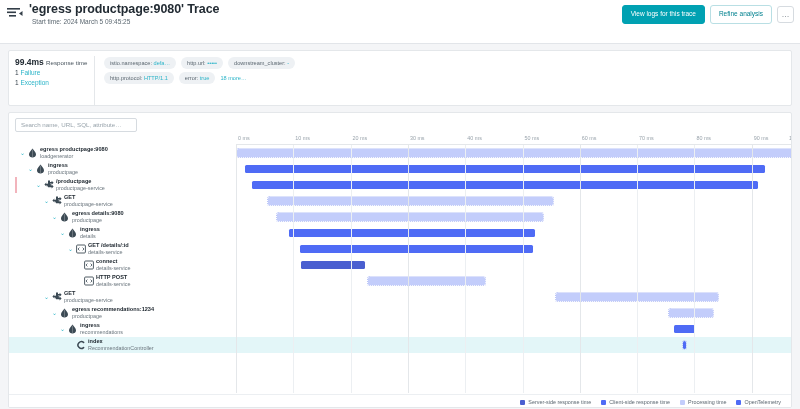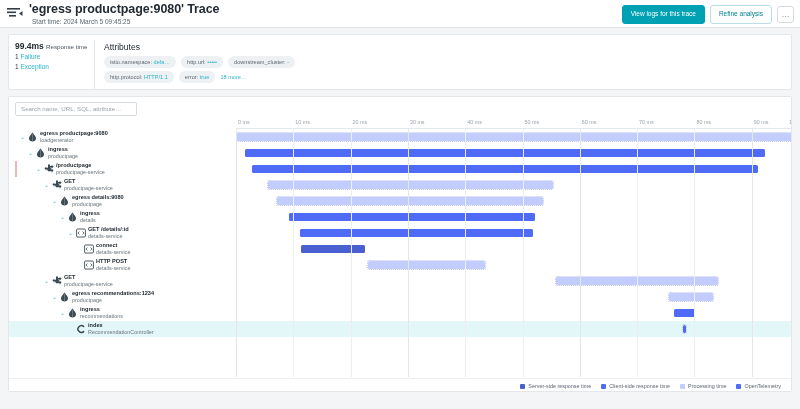--- a/index.html
+++ b/index.html
@@ -9,21 +9,21 @@
     font-family: "Liberation Sans", sans-serif;
     background: #f4f5f7;
     color: #333e48;
     overflow: hidden;
     font-size: 11px;
   }
 
   
   .header {
     position: relative;
-    height: 28px;
+    height: 44px;
     background: #ffffff;
     border-bottom: 1px solid #e2e5e9;
     padding: 3px 6px 0 6px;
   }
   .hdr-left { display: flex; align-items: flex-start; gap: 5px; }
   .trace-glyph { width: 18px; height: 16px; flex: 0 0 18px; margin-top: 1px; }
   .hdr-titles { display: flex; flex-direction: column; }
   .page-title {
     font-size: 12.5px; font-weight: bold; color: #222b33;
     line-height: 13px; letter-spacing: -0.1px;
@@ -194,21 +194,20 @@
       <div class="stat-row">
         <span>1</span>
         <span class="link">Failure</span>
       </div>
       <div class="stat-row">
         <span>1</span>
         <span class="link">Exception</span>
       </div>
     </div>
     <div class="sum-attrs">
-      <div class="attr-title">Attributes</div>
       <div class="chip-rows" id="chip-rows">
           <div class="chip-row">
             <div class="chip"><span>istio.namespace: </span><span class="val">defa…</span></div>
             <div class="chip"><span>http.url: </span><span class="val">•••••</span></div>
             <div class="chip"><span>downstream_cluster: </span><span class="val">-</span></div>
           </div>
           <div class="chip-row">
             <div class="chip"><span>http.protocol: </span><span class="val">HTTP/1.1</span></div>
             <div class="chip"><span>error: </span><span class="val">true</span></div>
             <span class="more-link">18 more…</span>

